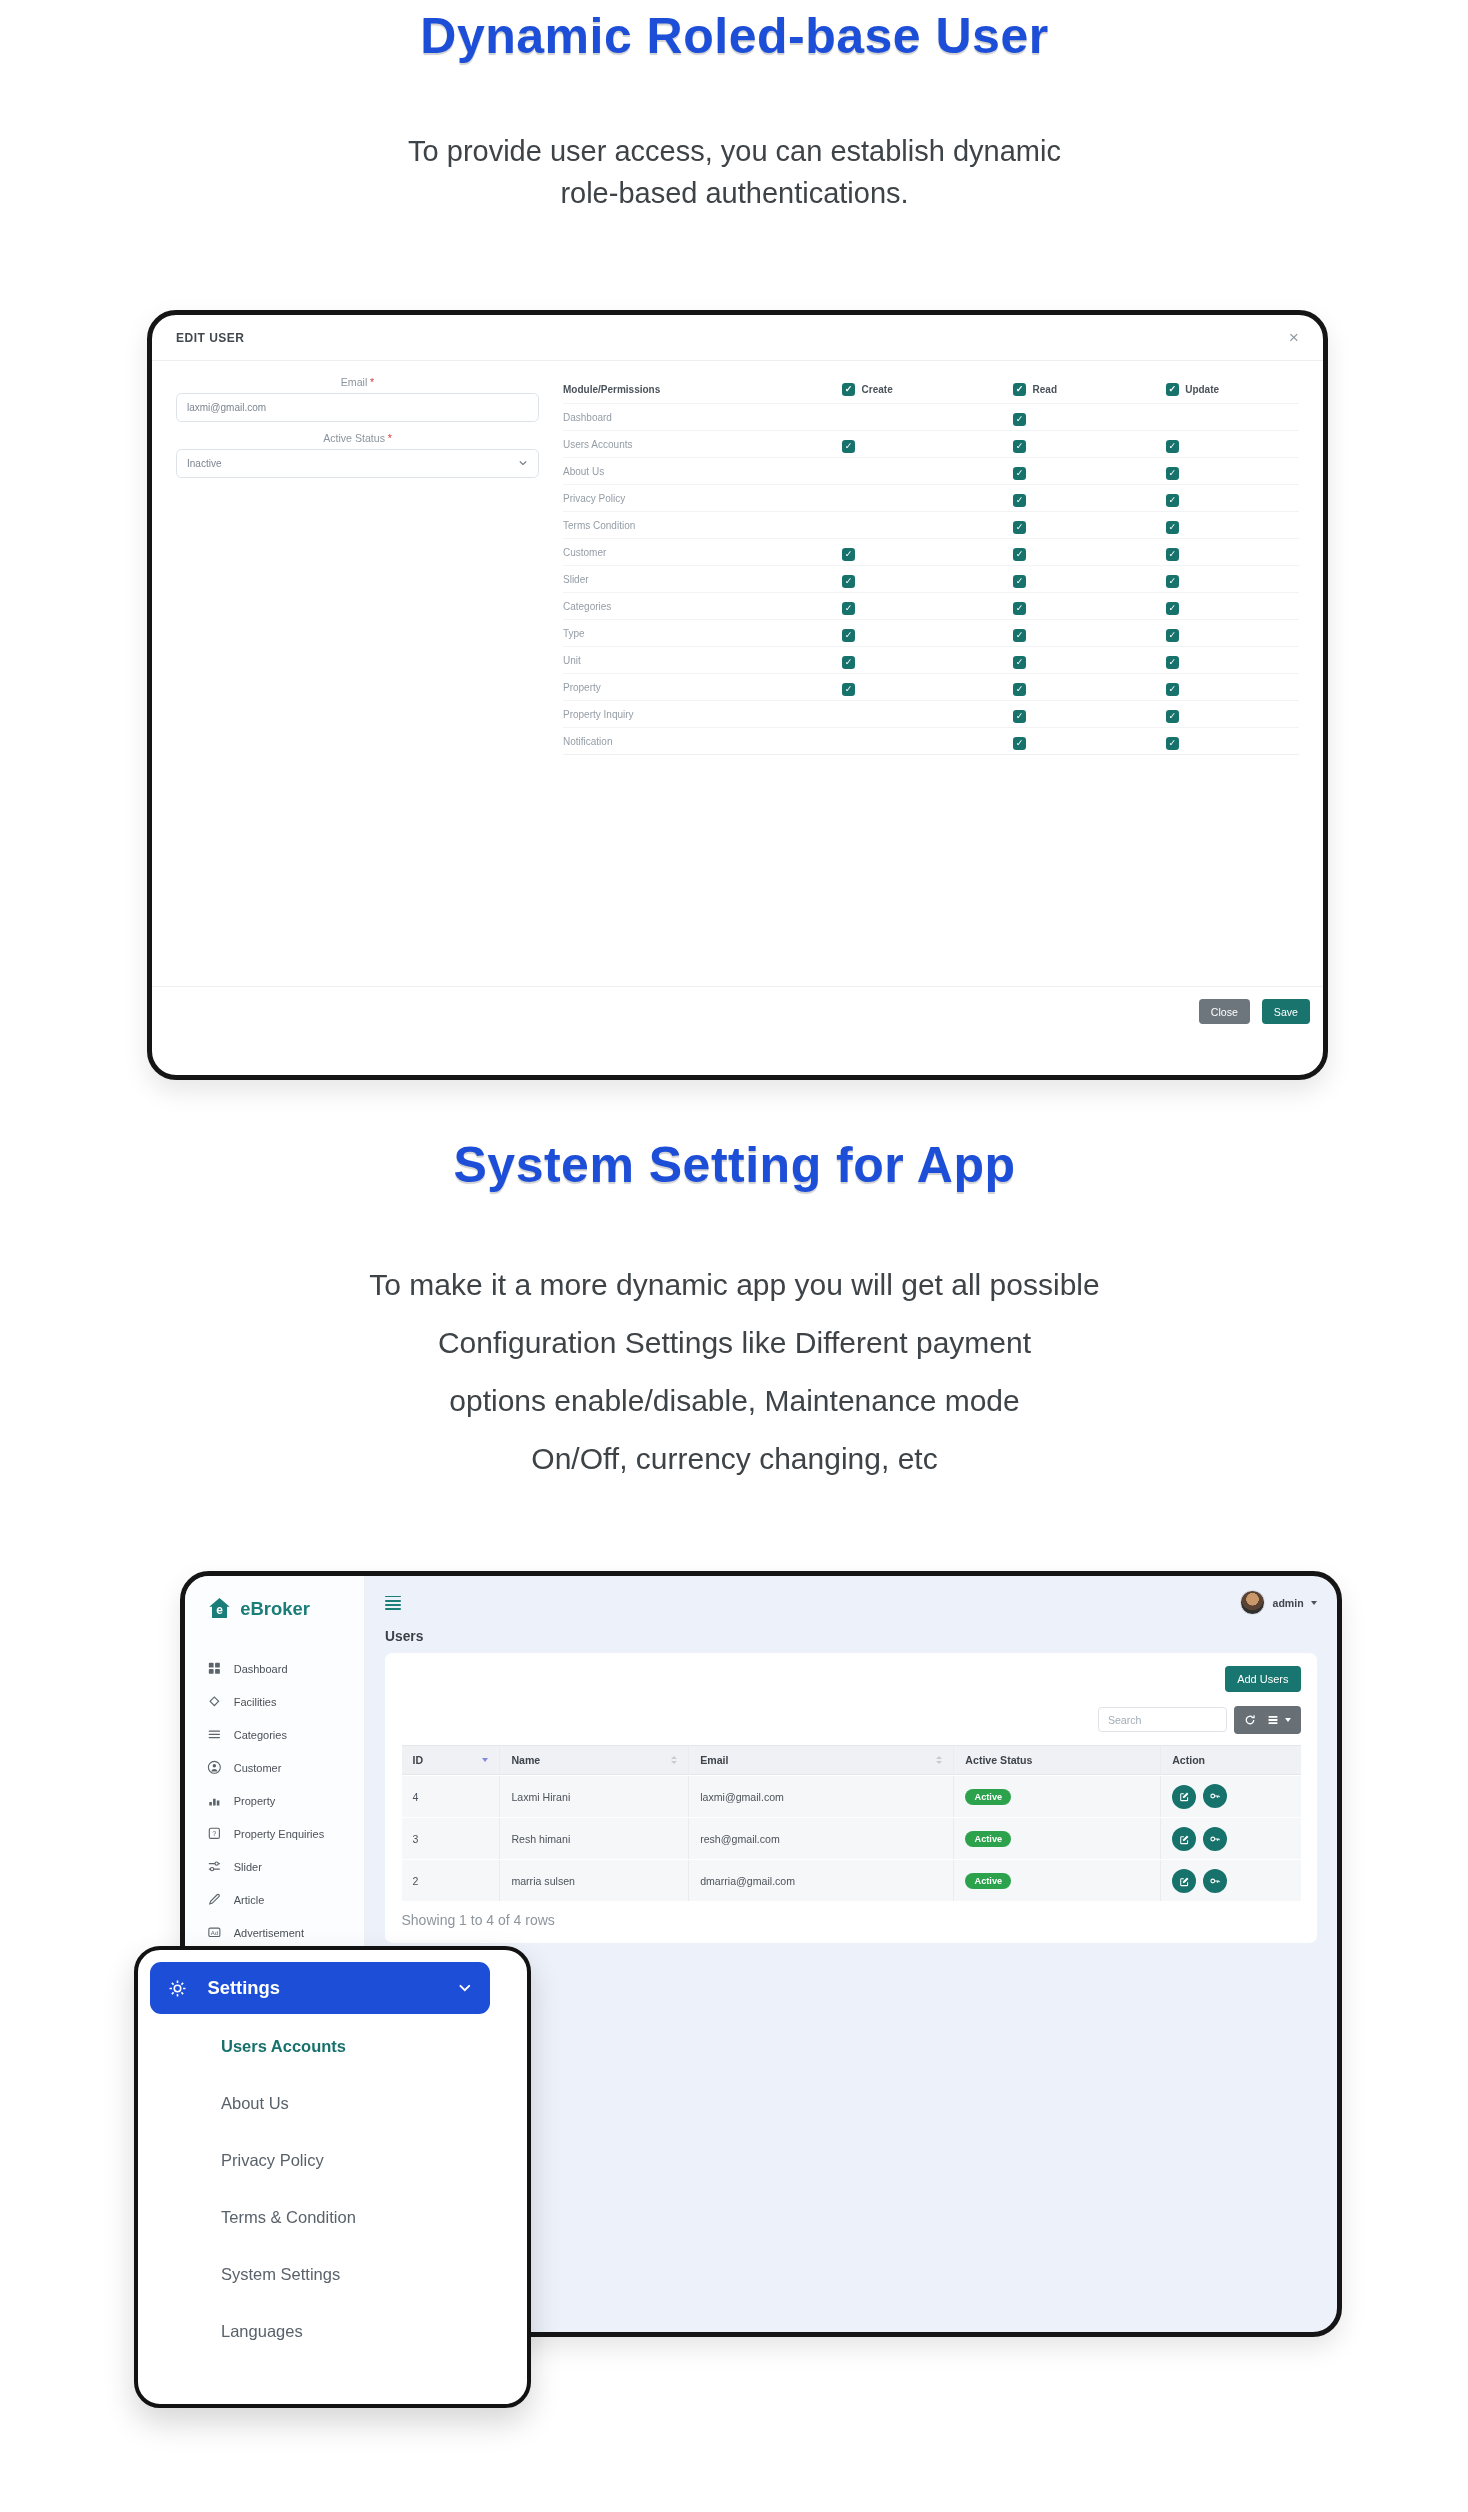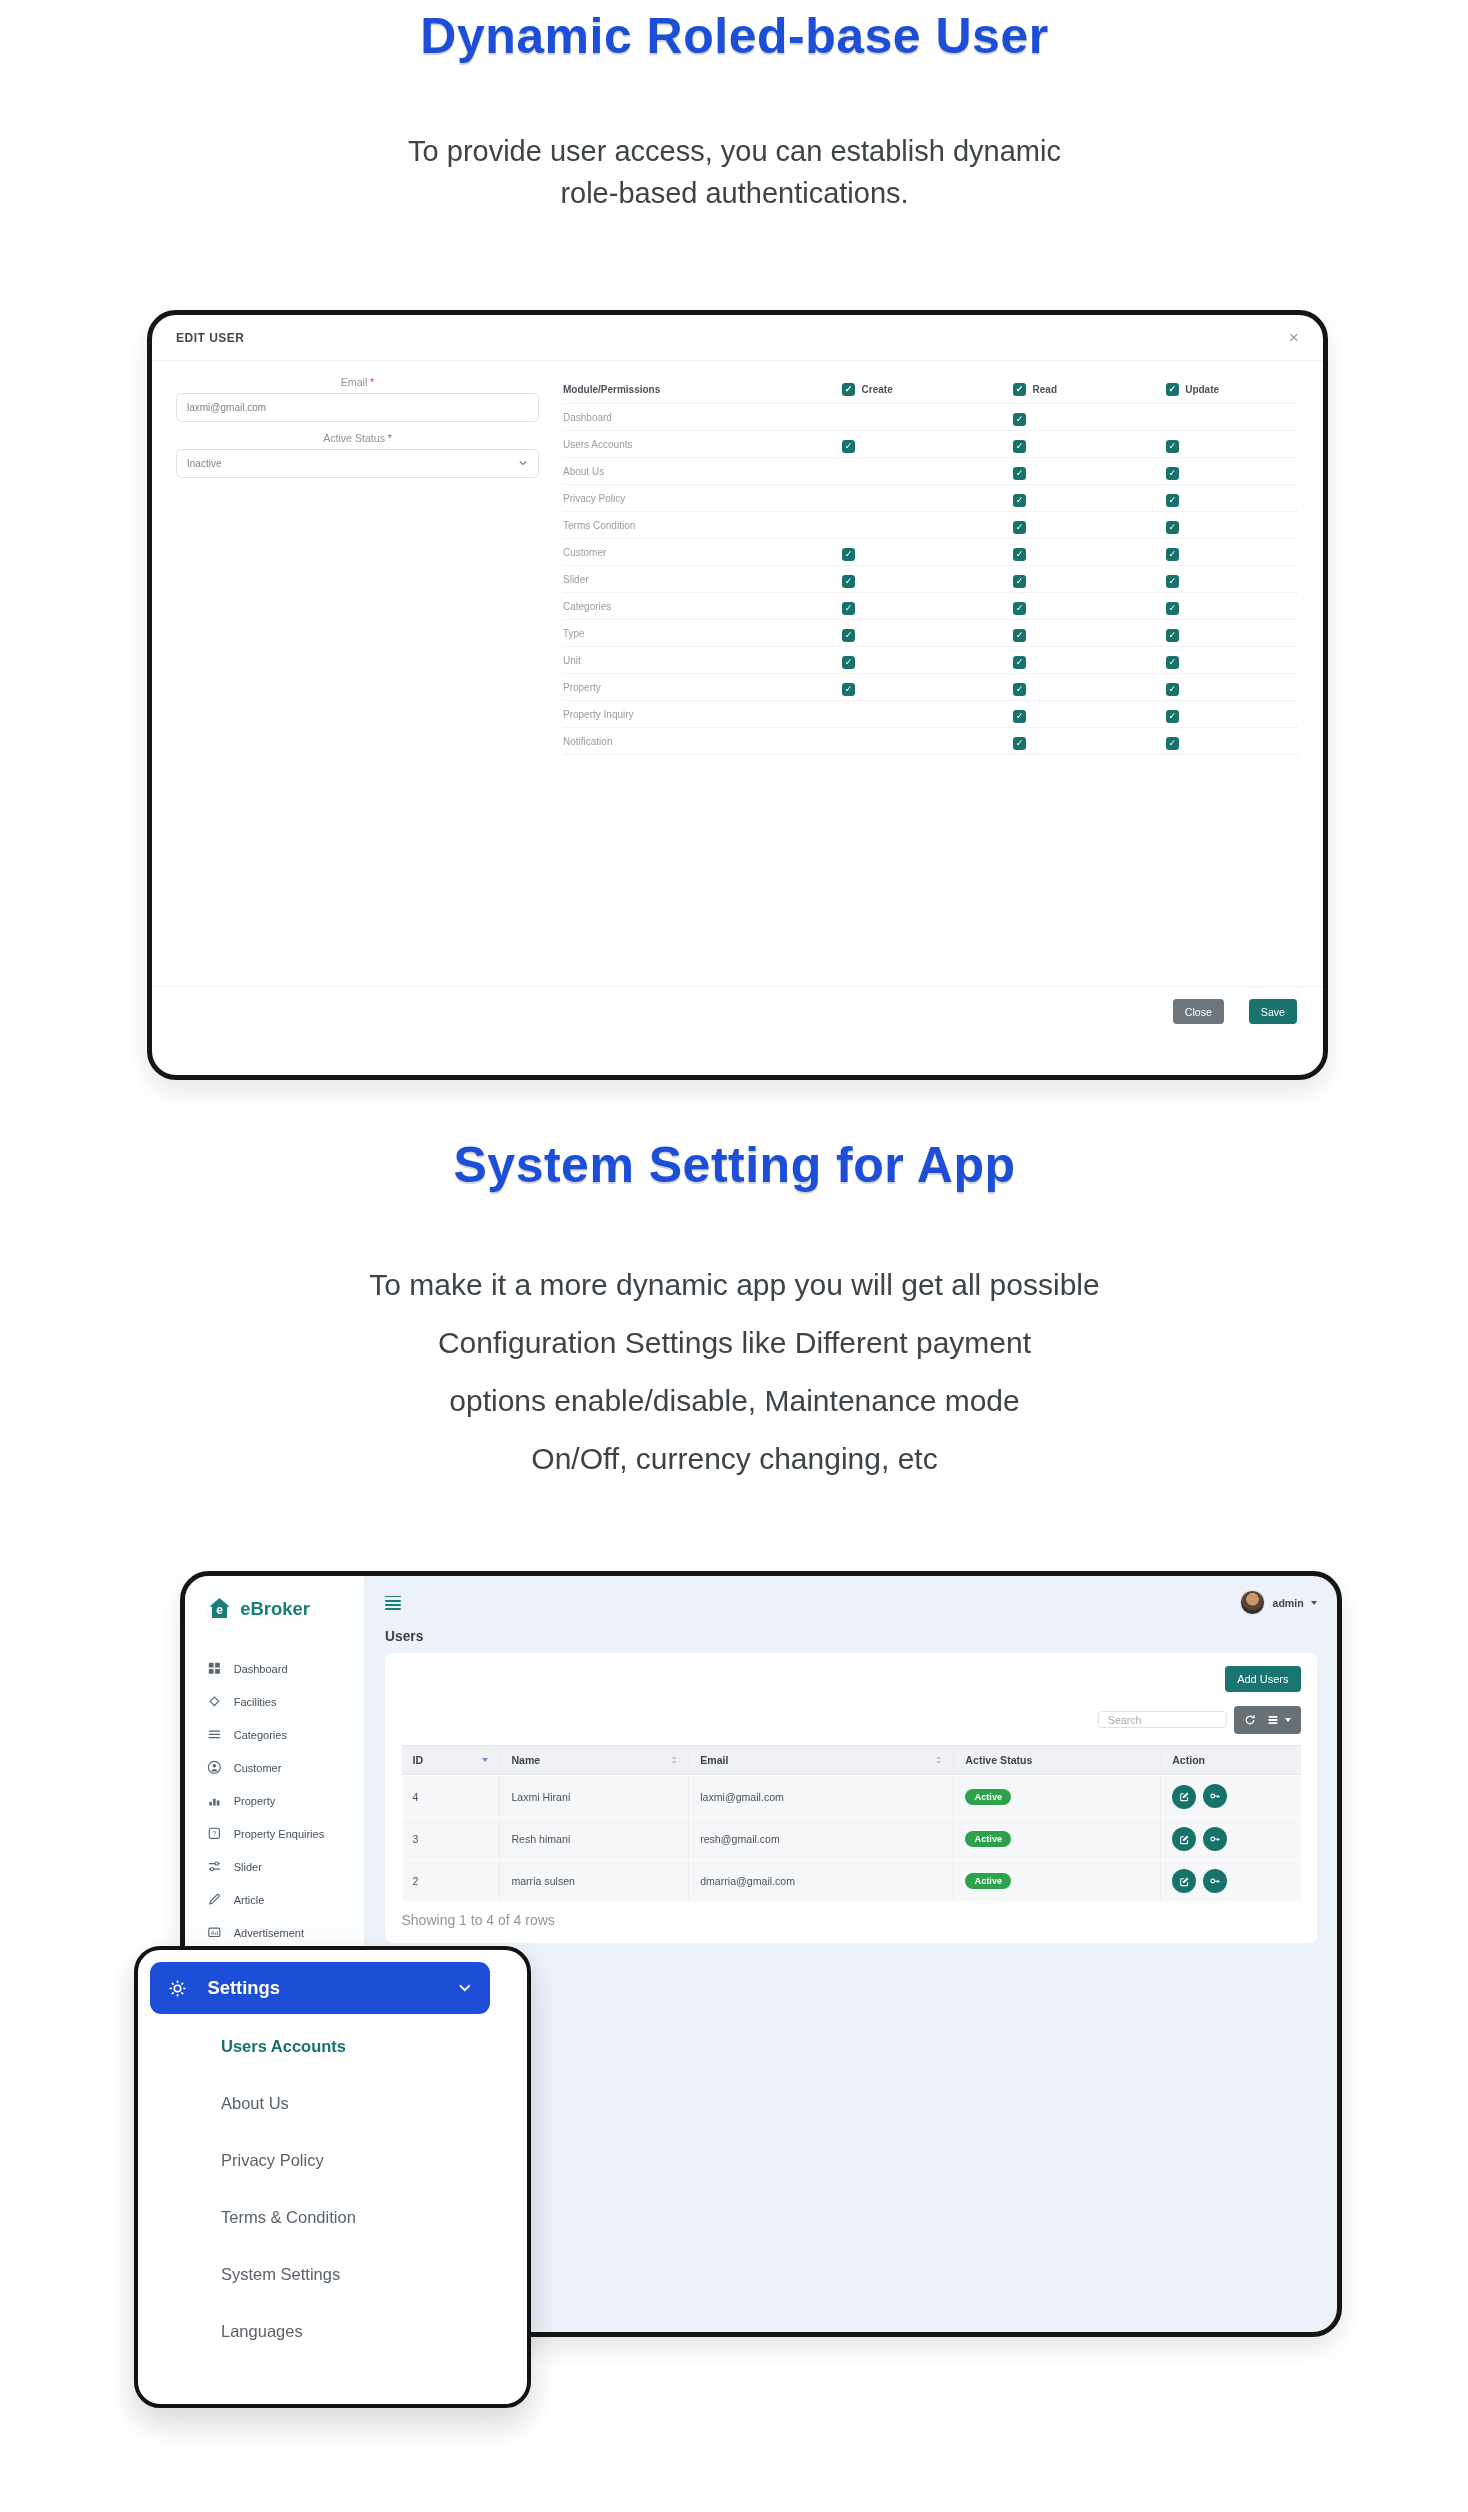--- a/index.html
+++ b/index.html
@@ -41,21 +41,21 @@
   .perm-row { display: grid; grid-template-columns: 32.5% 17.8% 15.3% 19% 15.4%;
     align-items: center; height: 27px; border-bottom: 0.9px solid #f1f3f5; gap: 40px; }
   .perm-row:last-child { border-bottom: 0.9px solid #eef0f3; }
   .perm-head { font-weight: 700; color: #4a525a; font-size: 10px; height: 28.5px; }
   .perm-module { font-size: 10px; color: #949da6; }
   .perm-head .perm-module { font-size: 10px; color: #4a525a; font-weight: 700; }
   .col-head { display: flex; align-items: center; gap: 6.4px; font-size: 10px; color: #4a525a; font-weight: 700; }
   .checkbox { display: inline-block; width: 13px; height: 13px; background: #17726c; border-radius: 3.2px;
     color: #fff; font-size: 9.2px; line-height: 13px; text-align: center; cursor: pointer; }
   .modal-footer { position: absolute; left: 0; right: 0; bottom: 51px;
-    border-top: 0.9px solid #edeff2; padding: 12px 26px 0; display: flex; justify-content: flex-end; gap: 25px; }
+    border-top: 0.9px solid #edeff2; padding: 12px 13px 0; display: flex; justify-content: flex-end; gap: 12px; }
   .btn { border: none; border-radius: 3.7px; color: #fff; font-size: 10.6px; padding: 6.4px 12px;
     font-family: inherit; cursor: pointer; }
   .btn-gray { background: #6e767d; }
   .btn-teal { background: #19746e; }
 
   
   .sidebar { width: 180px; background: #fcfdff; border-right: 0.9px solid #eef1f4; padding: 20px 0 0 22px; flex: none; }
   .brand { display: flex; align-items: center; gap: 8.3px; margin-bottom: 31px; }
   .brand-name { font-size: 18.4px; font-weight: 600; color: #1b7d78; }
   .side-item { display: flex; align-items: center; gap: 12px; height: 33px; font-size: 11px;
@@ -73,21 +73,21 @@
     border: 0.9px solid #d8dde4; }
   .admin-name { font-size: 10.6px; color: #3f464d; font-weight: 600; }
   .caret-dn { width: 0; height: 0; border-left: 3.7px solid transparent; border-right: 3.7px solid transparent;
     border-top: 4.6px solid #4b525a; }
   .page-title { margin-top: 12px; font-size: 13.8px; font-weight: 700; color: #3a4147; }
   .card { background: #fff; border-radius: 7.3px; margin-top: 9.2px; padding: 13px 16.5px 14.7px; }
   .card-top { display: flex; justify-content: flex-end; }
   .add-users { background: #19756f; color: #fff; border: none; border-radius: 3.7px;
     font-size: 11px; padding: 7.3px 12px; font-family: inherit; cursor: pointer; }
   .search-row { display: flex; justify-content: flex-end; align-items: center; gap: 7.3px; margin-top: 13.8px; }
-  .search-input { width: 129px; height: 17px; border: 0.9px solid #dfe3e8; border-radius: 3.7px;
+  .search-input { width: 129px; height: 25px; border: 0.9px solid #dfe3e8; border-radius: 3.7px;
     padding: 0 9.2px; font-size: 10.6px; color: #6f7881; font-family: inherit; }
   .search-input::placeholder { color: #a3abb4; }
   .toolgroup { display: flex; align-items: center; gap: 11px; background: #68707 6; background: #687076;
     height: 27.5px; border-radius: 3.7px; padding: 0 10px; cursor: pointer; }
   .toolgroup svg { display: block; }
   .tg-caret { width: 0; height: 0; border-left: 3.2px solid transparent; border-right: 3.2px solid transparent;
     border-top: 4.1px solid #fff; margin-left: -5.5px; }
 
   table.users { width: 100%; border-collapse: separate; border-spacing: 0 1.8px; margin-top: 10px; }
   table.users th { background: #f0f1f4; color: #3d444b; font-size: 10.6px; font-weight: 700;

